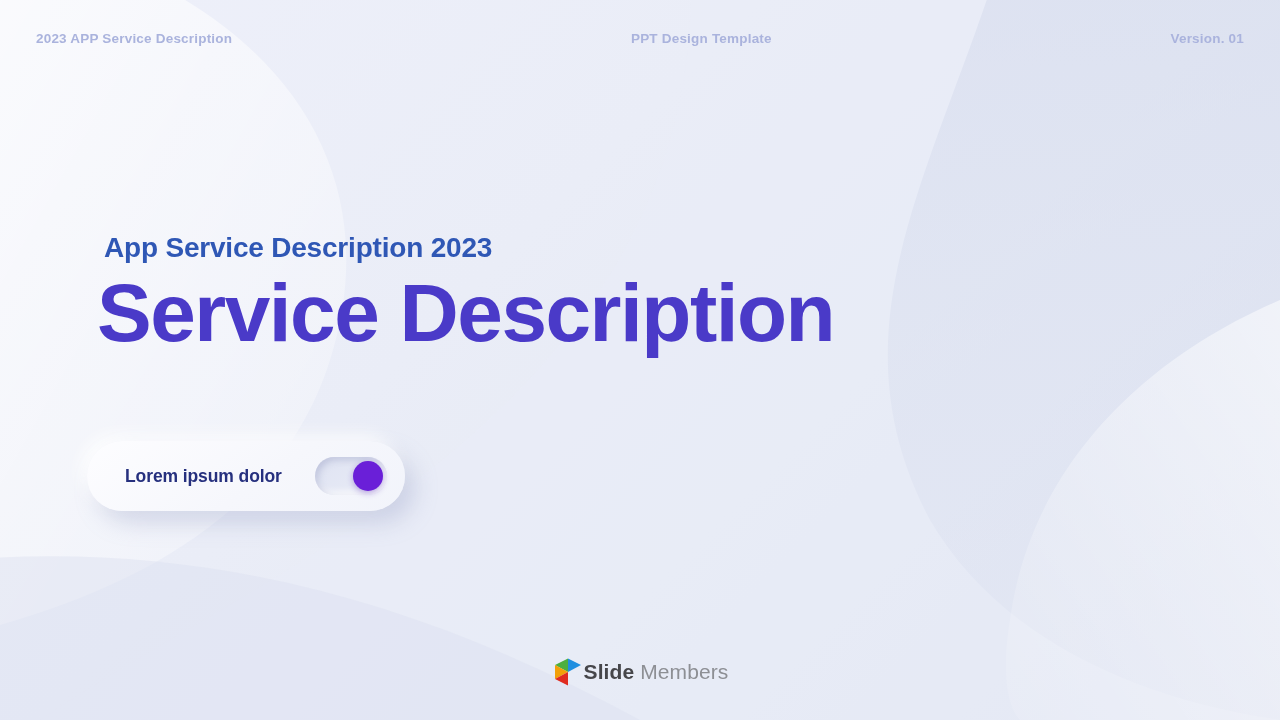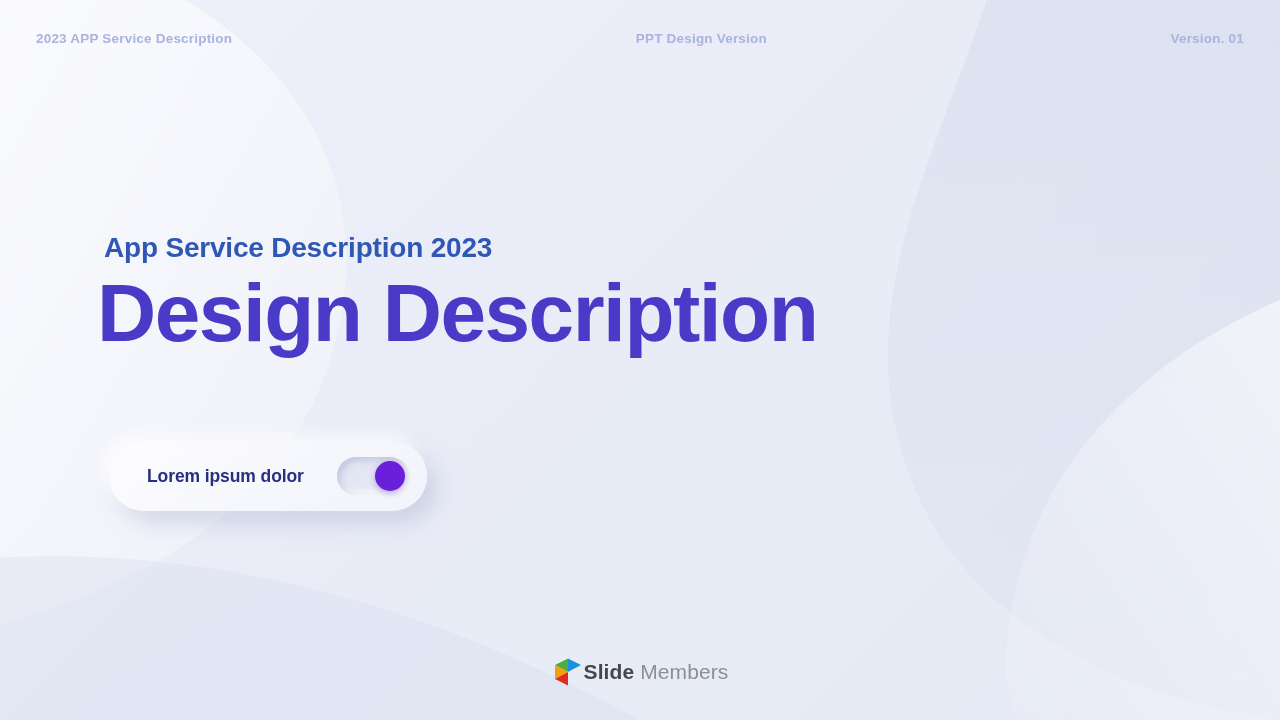--- a/index.html
+++ b/index.html
@@ -61,21 +61,21 @@
     line-height:88px;
     font-weight:700;
     letter-spacing:-1.5px;
     color:#4a3ac8;
     white-space:nowrap;
   }
 
   
   .pill {
     position:absolute;
-    left:109px; top:441px;
+    left:87px; top:441px;
     width:318px; height:70px;
     border-radius:35px;
     background: linear-gradient(145deg, #fdfdff 0%, #f6f7fc 55%, #f2f4fb 100%);
     box-shadow:
       10px 12px 22px rgba(150,158,195,.34),
       -6px -6px 16px rgba(255,255,255,.92);
     display:flex; align-items:center;
     padding: 0 18px 0 38px;
     z-index:6;
   }
@@ -148,27 +148,27 @@
       <path d="M 1000,-40 C 930,180 830,330 930,520 C 1000,640 1140,700 1280,720 L 1280,-40 Z" fill="url(#gw2)"></path>
 
       <path d="M 1280,300 C 1140,360 1030,470 1010,620 C 1000,680 1010,710 1020,720 L 1280,720 Z" fill="url(#gw3)"></path>
 
       <path d="M -40,560 C 200,540 420,600 640,720 L -40,720 Z" fill="#dbe0ef" opacity=".45"></path>
     </svg>
   </div>
 
   <div class="header">
     <div class="header-item hdr-left">2023 APP Service Description</div>
-    <div class="header-item hdr-center">PPT Design Version</div>
+    <div class="header-item hdr-center">PPT Design Template</div>
     <div class="header-item hdr-right">Version. 01</div>
   </div>
 
   <div class="main">
     <div class="eyebrow">App Service Description 2023</div>
-    <div class="headline">Design Description</div>
+    <div class="headline">Service Description</div>
   </div>
 
   <div class="pill">
     <span class="pill-label">Lorem ipsum dolor</span>
     <span class="toggle">
       <span class="toggle-knob"></span>
     </span>
   </div>
 
   <div class="footer-logo">

